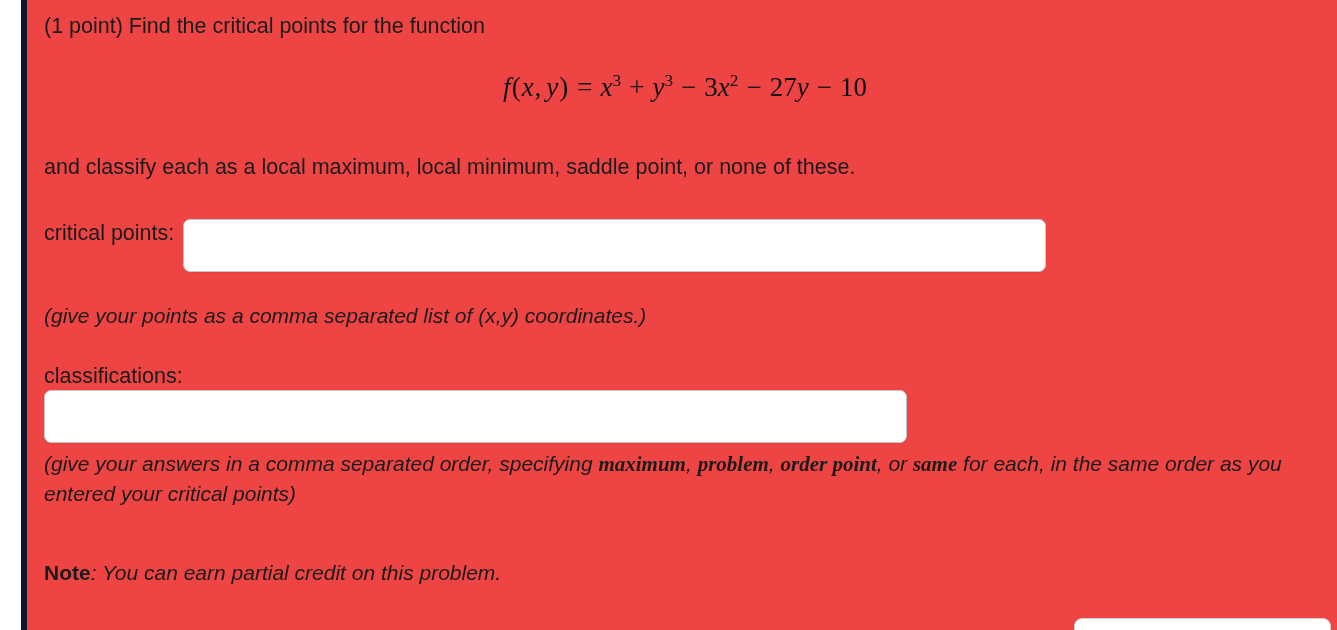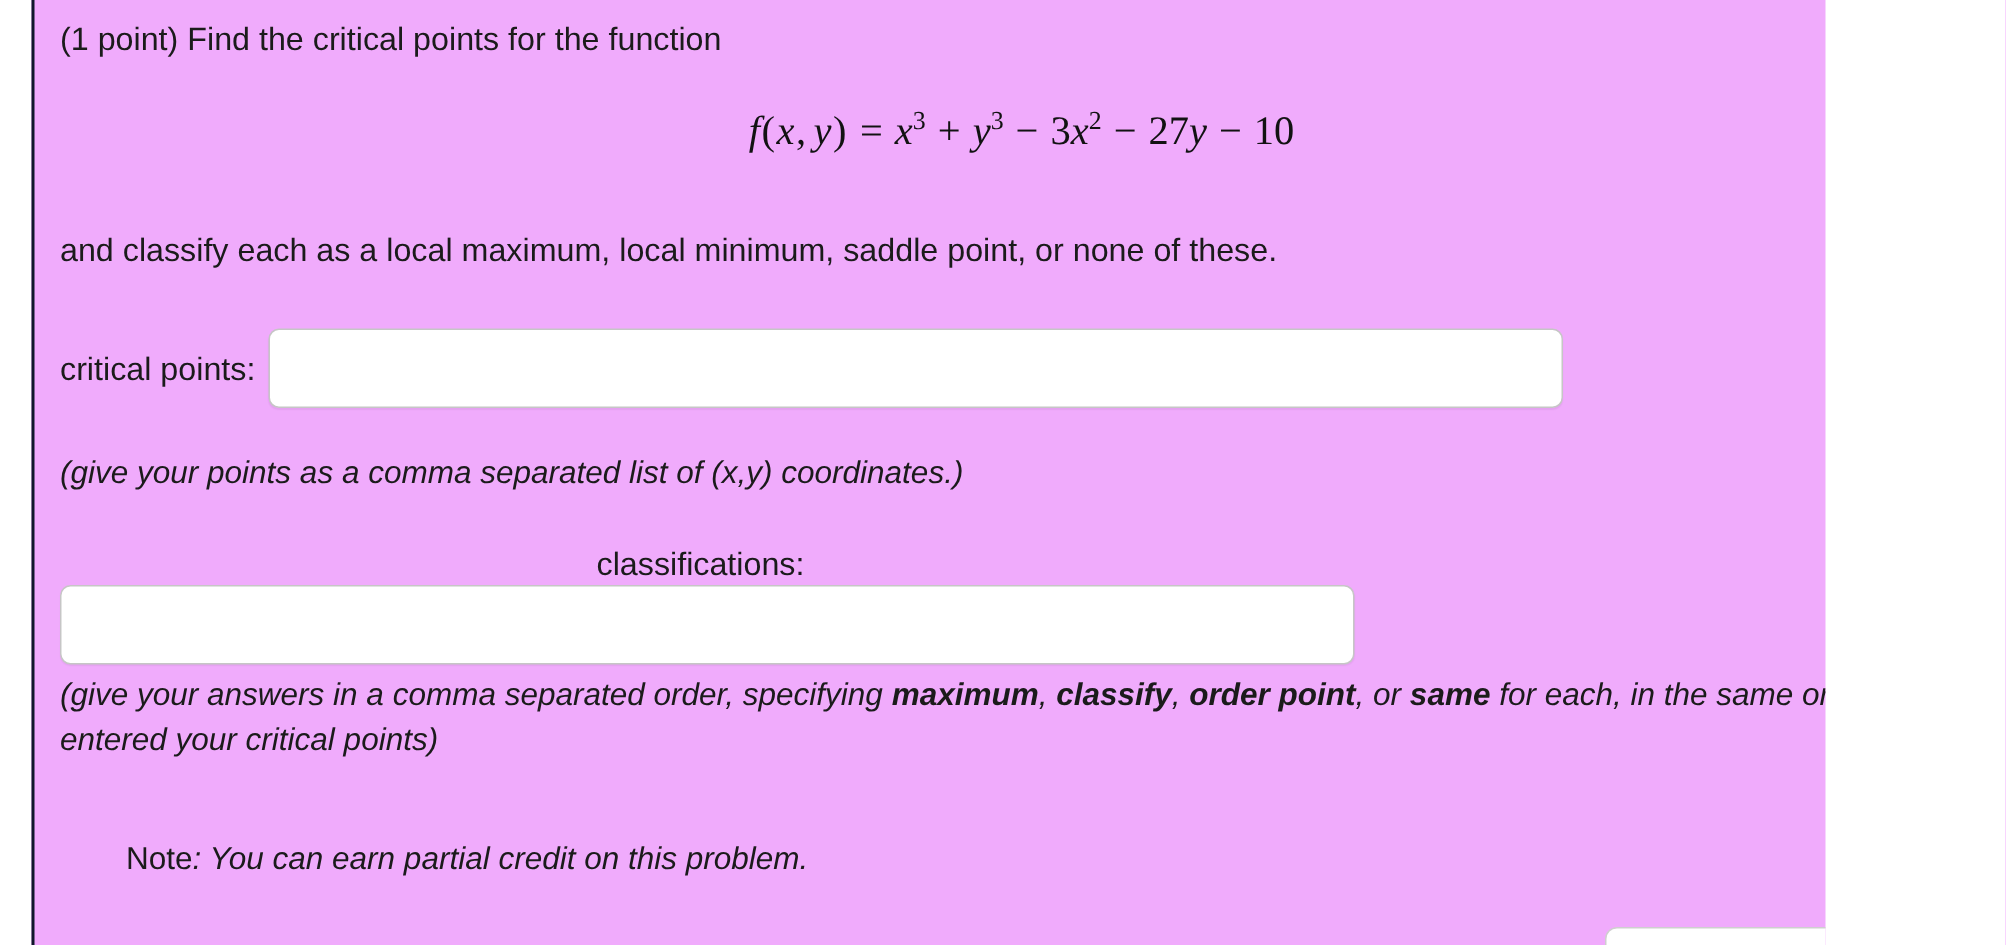--- a/index.html
+++ b/index.html
@@ -11,24 +11,24 @@
     height: 630px;
     background: #ffffff;
     font-family: "Liberation Sans", sans-serif;
     overflow: hidden;
   }
 
   #problem-panel {
     position: absolute;
     left: 21px;
     top: 0;
-    width: 1196px;
+    width: 1316px;
     height: 630px;
-    background: #f0abfc;
-    border-left: 2px solid #0f172a;
+    background: #ef4444;
+    border-left: 6px solid #0f172a;
     box-sizing: border-box;
     overflow: hidden;
   }
 
   .prompt-line {
     position: absolute;
     left: 17px;
     top: 12px;
     font-size: 21.5px;
     line-height: 28px;
@@ -68,21 +68,20 @@
     line-height: 28px;
     color: #1b1b1b;
     white-space: nowrap;
     text-align: right;
   }
 
   
   .answer-row {
     position: absolute;
     display: flex;
-    align-items: center;
   }
   #row-critical-points { left: 17px; top: 219px; }
   #row-classifications { left: 17px; top: 362px; flex-direction: column; }
 
   .field-label {
     font-size: 21.5px;
     line-height: 28px;
     color: #1b1b1b;
     white-space: nowrap;
     padding-right: 9px;
@@ -114,36 +113,36 @@
     color: #1b1b1b;
   }
   #hint-points { top: 301px; white-space: nowrap; text-align: right; }
   #hint-classifications {
     top: 449px;
     width: 1290px;
   }
   .hint b {
     font-weight: bold;
     font-style: italic;
+    font-family: Liberation Serif, serif;
   }
 
   .note {
     position: absolute;
     left: 17px;
     top: 558px;
     font-size: 21px;
     line-height: 30px;
     color: #1b1b1b;
     font-style: italic;
     white-space: nowrap;
   }
   .note .note-label {
-    font-weight: normal;
+    font-weight: bold;
     font-style: normal;
-    margin-left: 44px;
   }
 
   
   #bottom-control {
     position: absolute;
     left: 1047px;
     top: 618px;
     width: 257px;
     height: 40px;
     background: #ffffff;
@@ -170,19 +169,19 @@
     <input class="answer-input" id="input-critical-points" type="text" placeholder="" style="">
   </div>
 
   <div class="hint" id="hint-points">(give your points as a comma separated list of (x,y) coordinates.)</div>
 
   <div class="answer-row" id="row-classifications">
     <span class="field-label">classifications:</span>
     <input class="answer-input" id="input-classifications" type="text" placeholder="" style="">
   </div>
 
-  <div class="hint" id="hint-classifications"><span>(give your answers in a comma separated order, specifying </span><b>maximum</b><span>, </span><b>classify</b><span>, </span><b>order point</b><span>, or </span><b>same</b><span> for each, in the same order as you entered your critical points)</span></div>
+  <div class="hint" id="hint-classifications"><span>(give your answers in a comma separated order, specifying </span><b>maximum</b><span>, </span><b>problem</b><span>, </span><b>order point</b><span>, or </span><b>same</b><span> for each, in the same order as you entered your critical points)</span></div>
 
   <div class="note"><span class="note-label">Note</span><span>: You can earn partial credit on this problem.</span></div>
 
   <div id="bottom-control"></div>
 
 </div>
 
 </body></html>

